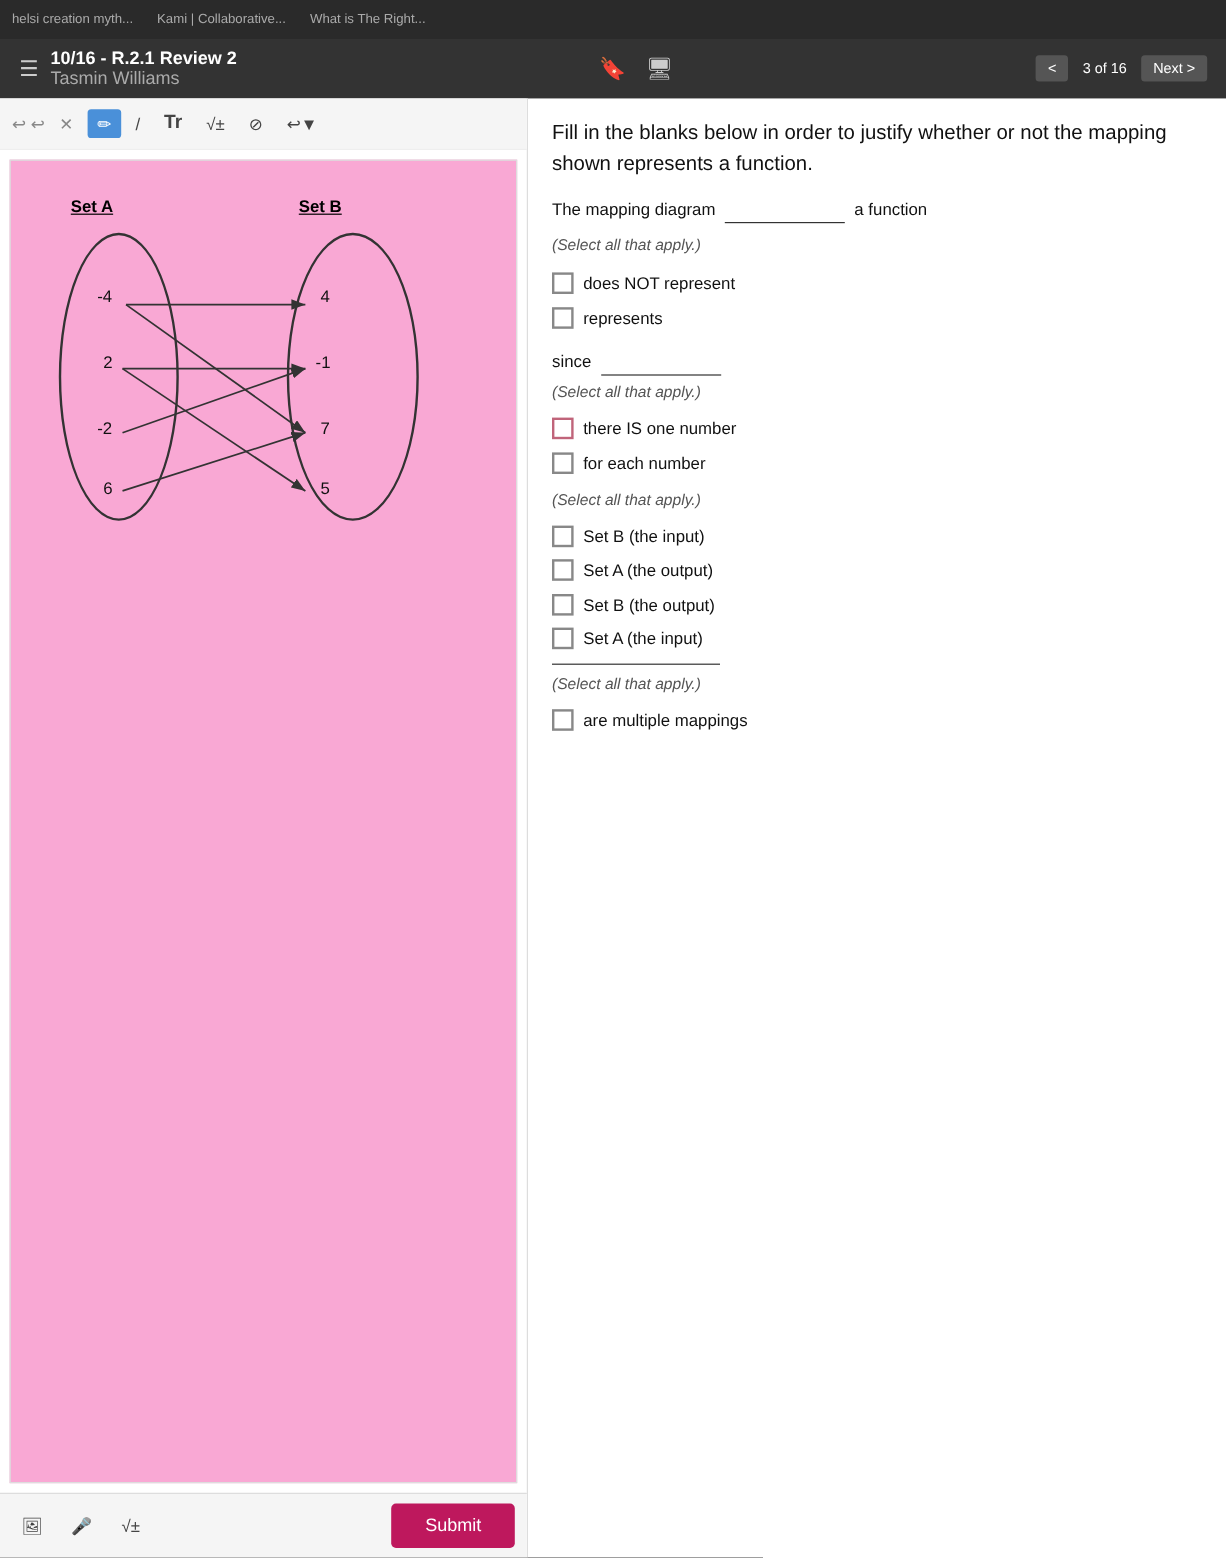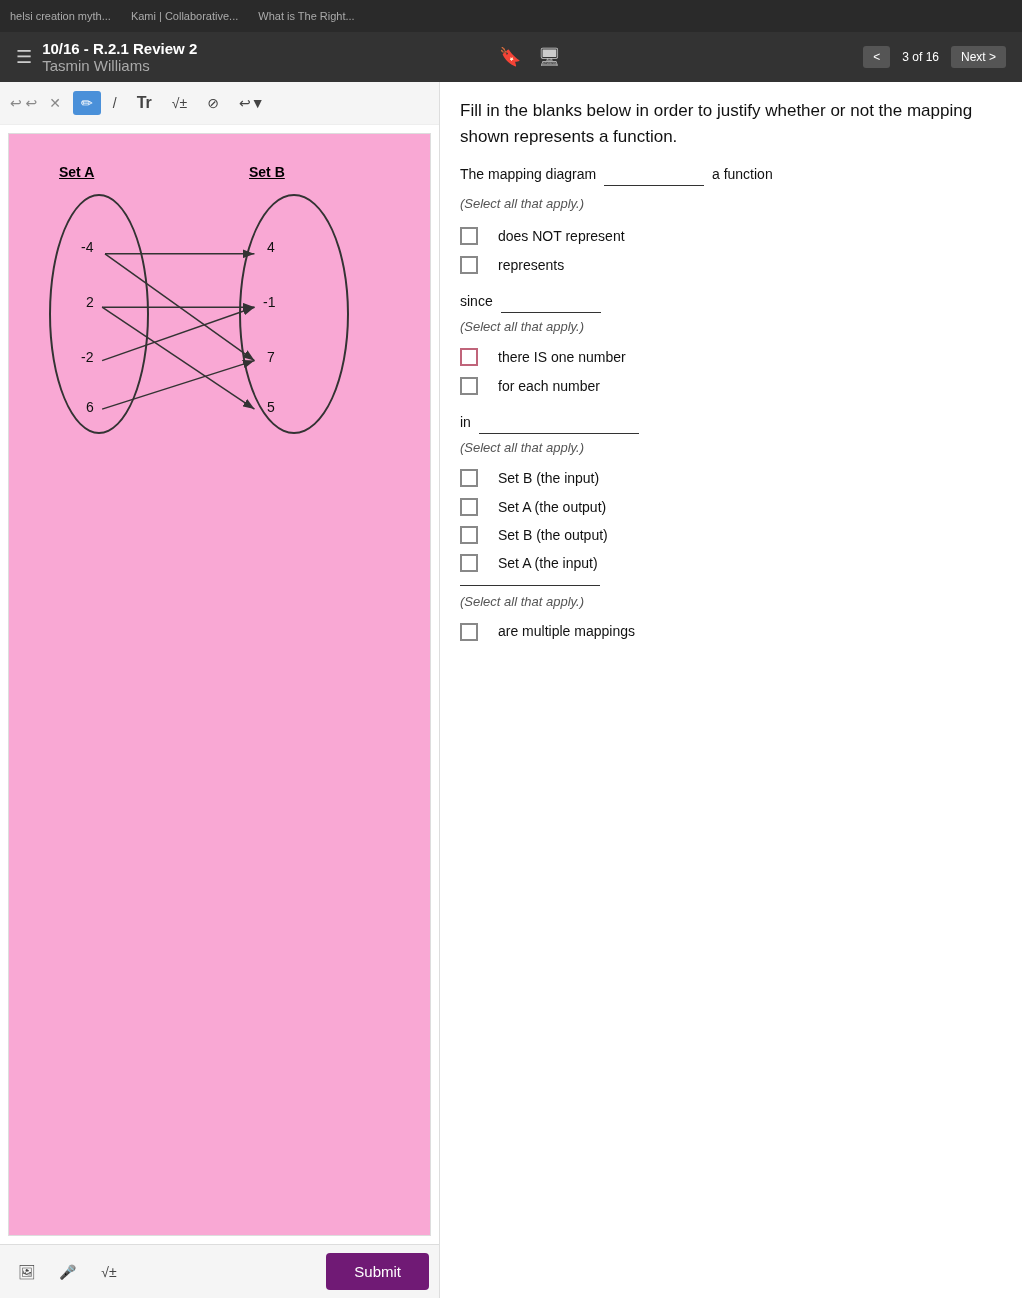--- a/index.html
+++ b/index.html
@@ -204,21 +204,21 @@
     }
     .bottom-toolbar {
       display: flex;
       align-items: center;
       padding: 8px 10px;
       gap: 8px;
       border-top: 1px solid #ddd;
       background: #f5f5f5;
     }
     .submit-btn {
-      background: #701a75;
+      background: #be185d;
       color: #fff;
       border: none;
       padding: 10px 28px;
       font-size: 15px;
       border-radius: 4px;
       cursor: pointer;
       margin-left: auto;
     }
     .right-panel {
       flex: 1;
@@ -245,21 +245,21 @@
     }
     .select-all-label {
       font-style: italic;
       font-size: 13px;
       color: #555;
       margin: 4px 0 8px;
     }
     .checkbox-item {
       display: flex;
       align-items: center;
-      gap: 20px;
+      gap: 8px;
       margin: 6px 0;
       cursor: pointer;
     }
     .checkbox-box {
       width: 18px;
       height: 18px;
       border: 2px solid #888;
       display: inline-block;
       flex-shrink: 0;
       background: #fff;
@@ -422,24 +422,20 @@
       <div class="checkbox-item">
         <span class="checkbox-box checked-pink"></span>
         <span>there IS one number</span>
       </div>
 
       <div class="checkbox-item section-gap">
         <span class="checkbox-box"></span>
         <span>for each number</span>
       </div>
 
-      <div class="in-line">
-        <span>in</span>
-        <span class="blank" style="min-width:160px;">&nbsp;&nbsp;&nbsp;&nbsp;&nbsp;&nbsp;&nbsp;&nbsp;&nbsp;&nbsp;&nbsp;&nbsp;&nbsp;&nbsp;&nbsp;&nbsp;&nbsp;&nbsp;&nbsp;&nbsp;</span>
-      </div>
 
       <div class="select-all-label">(Select all that apply.)</div>
 
       <div class="checkbox-item">
         <span class="checkbox-box"></span>
         <span>Set B (the input)</span>
       </div>
 
       <div class="checkbox-item">
         <span class="checkbox-box"></span>

